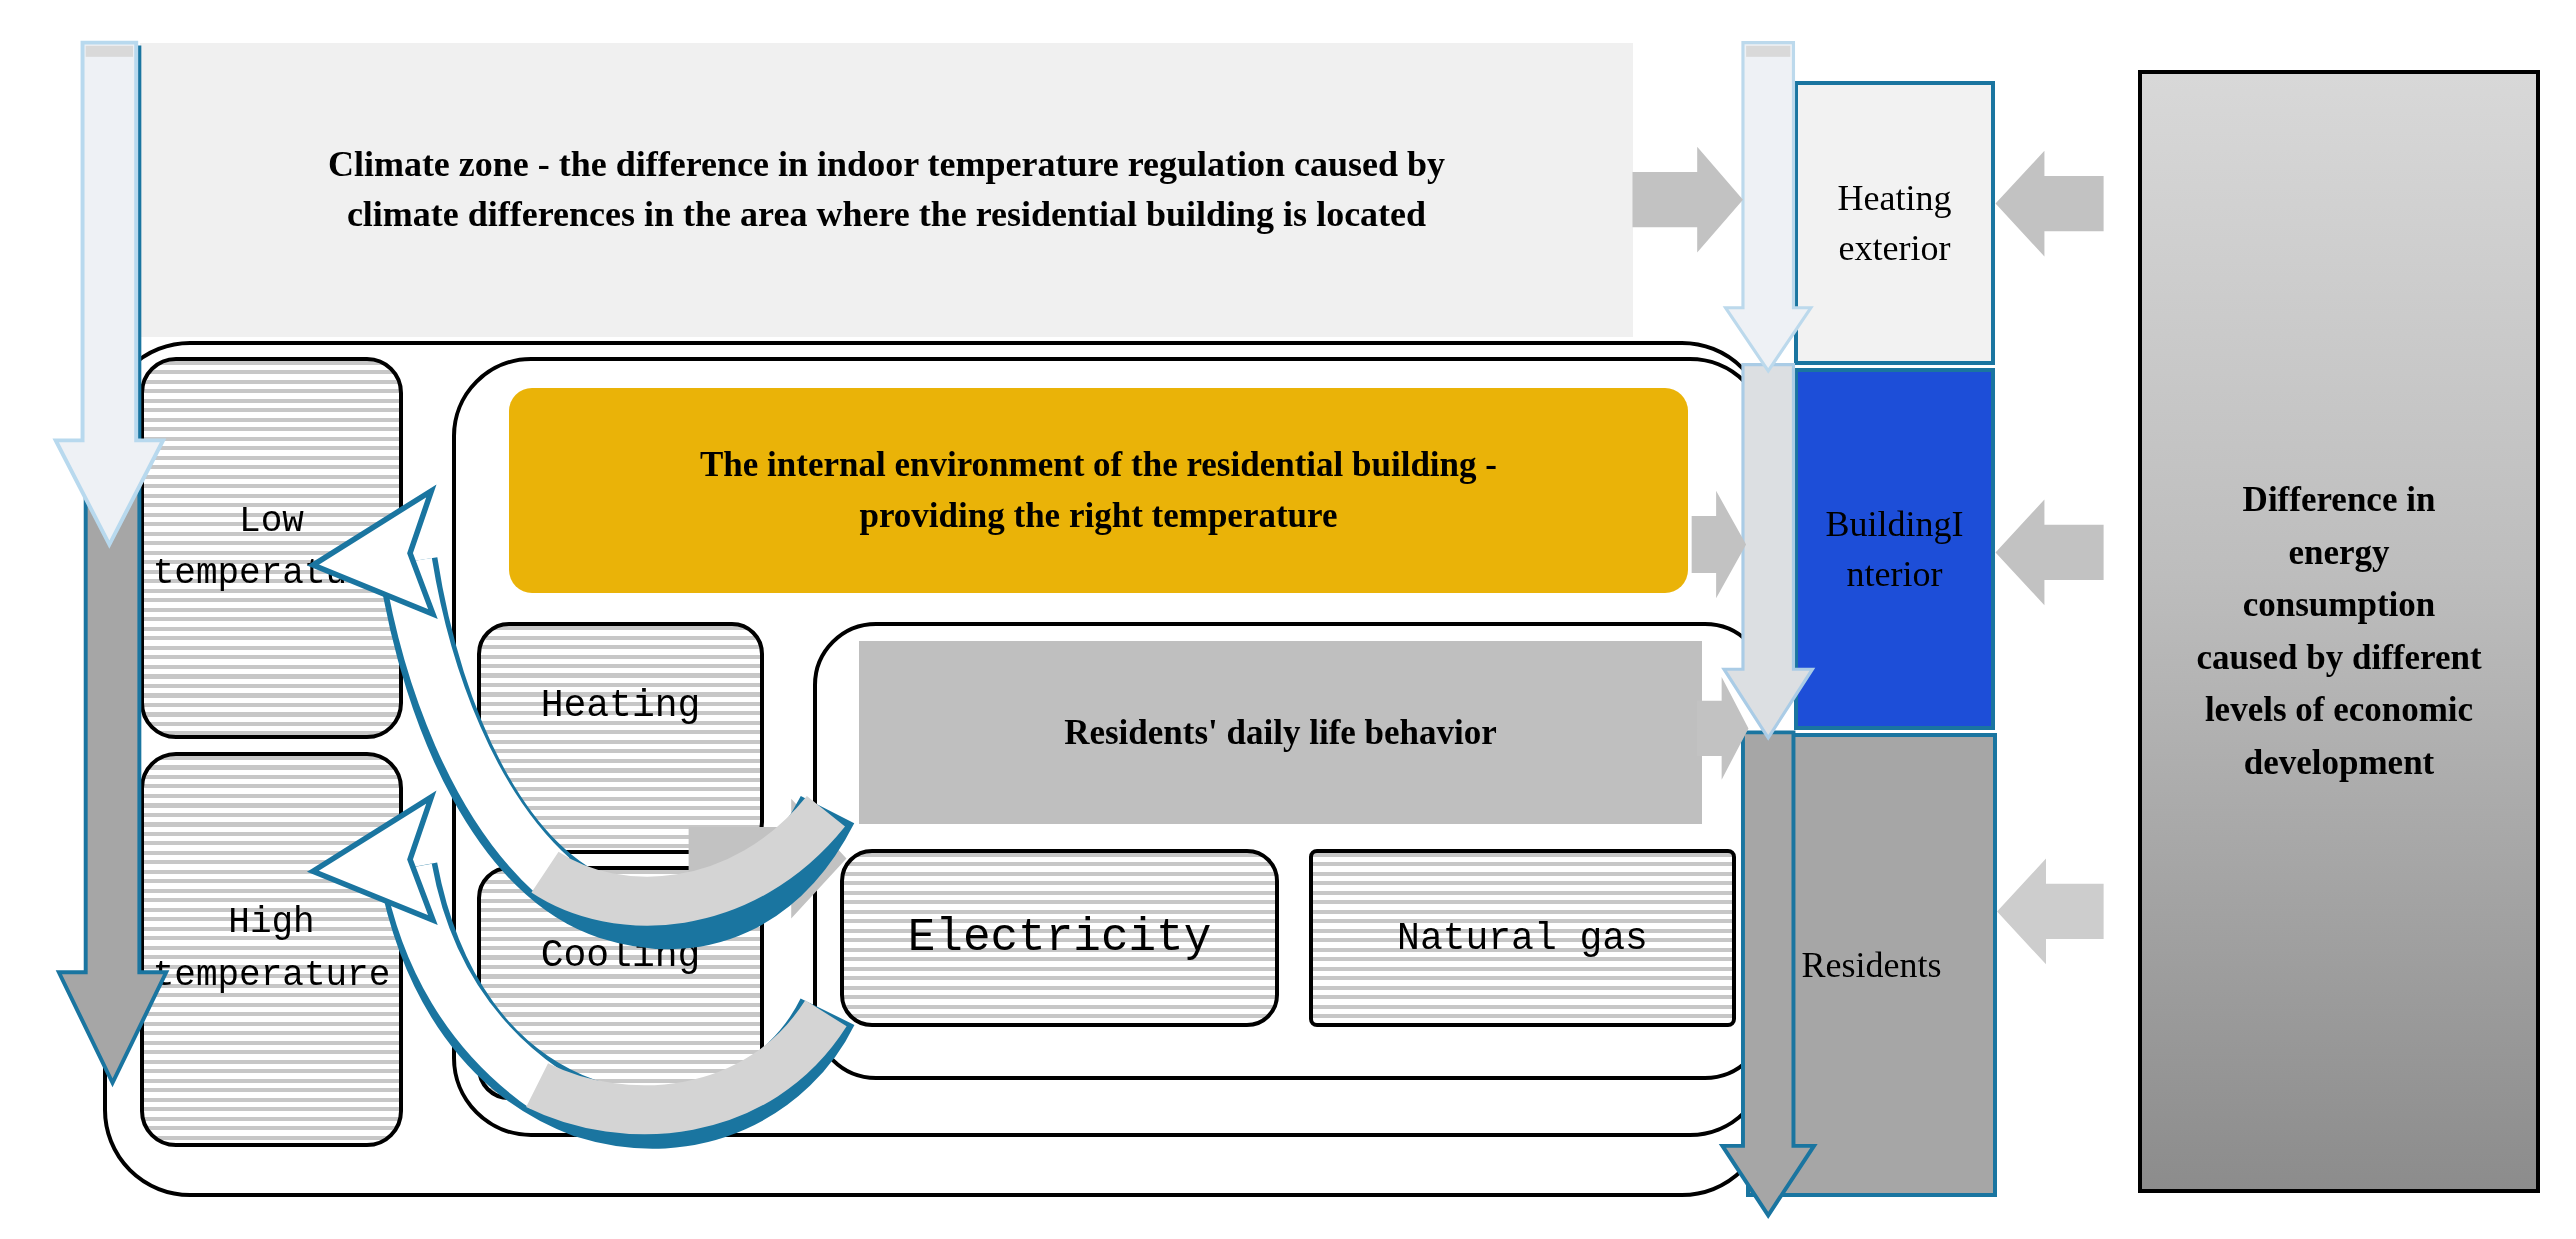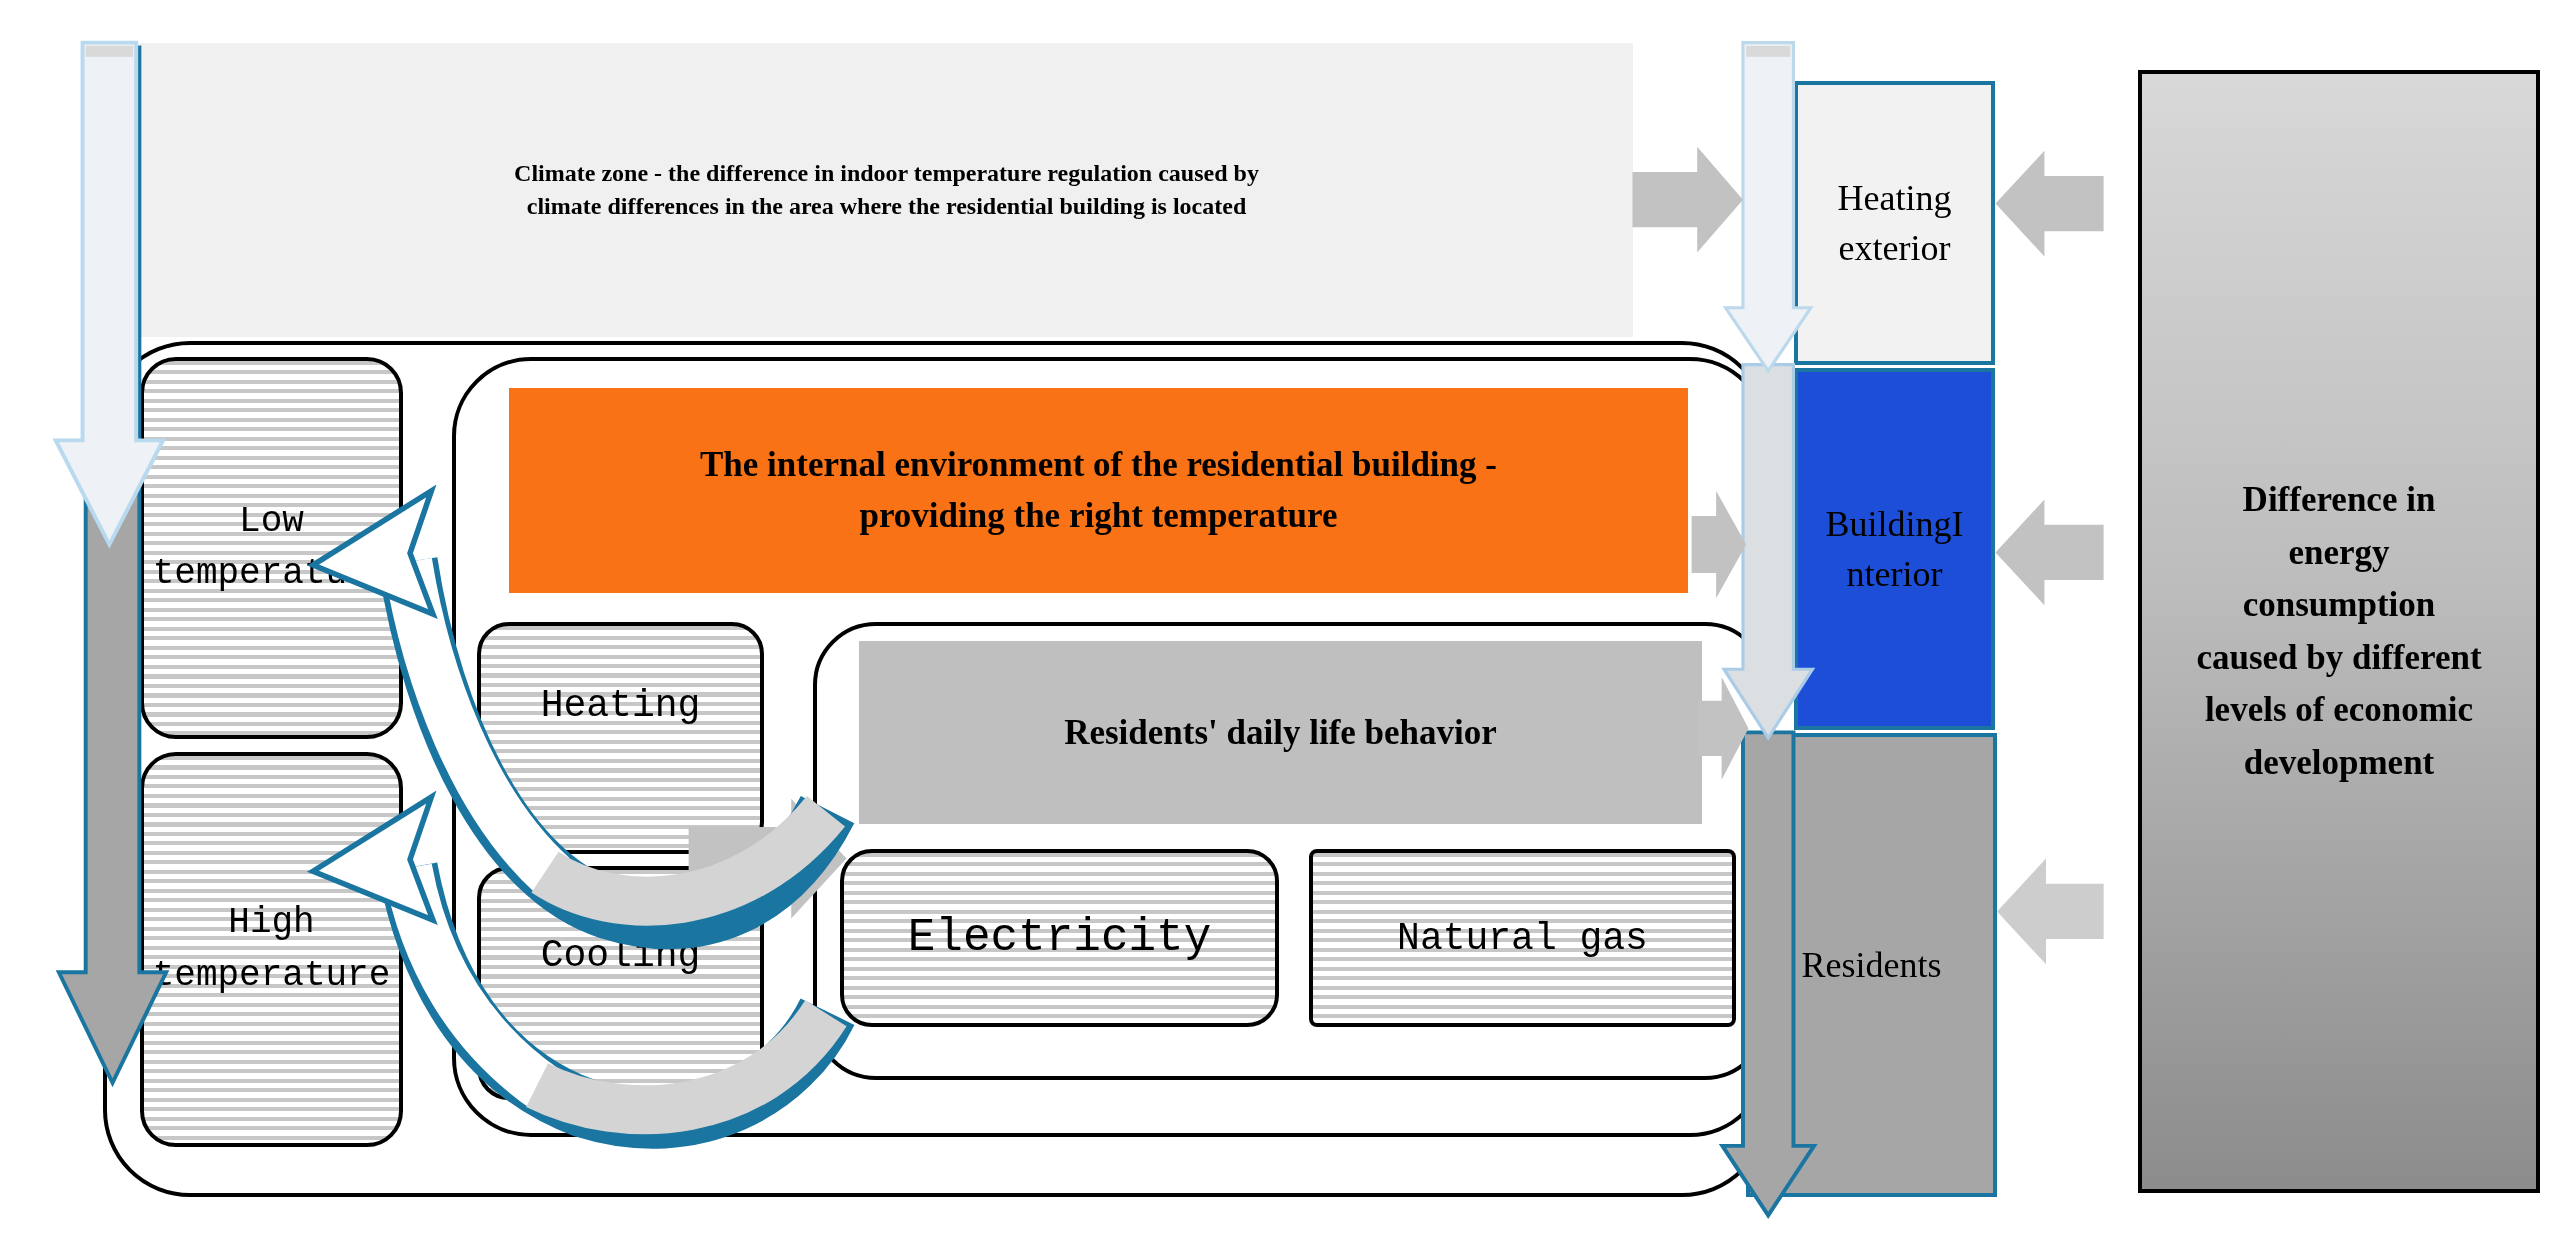--- a/index.html
+++ b/index.html
@@ -10,34 +10,34 @@
   .preline{white-space:pre-line;}
   .serifbold{font-family:"Liberation Serif",serif;font-weight:bold;}
   .serifreg{font-family:"Liberation Serif",serif;font-weight:normal;}
   .mono{font-family:"Liberation Mono",monospace;font-weight:normal;}
   .striped{background:repeating-linear-gradient(180deg,#c7c7c7 0px,#c7c7c7 4px,#ffffff 4px,#ffffff 9.5px);
            border:4px solid #000;border-radius:36px;}
   .container{border:4px solid #000;background:#ffffff;}
   .tealbox{border:4px solid #1a75a0;}
   
   .fill-climate{background:#f0f0f0;}
-  .fill-env{background:#f97316;}
+  .fill-env{background:#eab308;border-radius:23px;}
   .fill-behavior{background:#bfbfbf;}
   .fill-exterior{background:#f2f2f2;}
   .fill-interior{background:#1d4ed8;}
   .fill-residents{background:#a6a6a6;}
   .fill-diff{background:linear-gradient(180deg,#d8d8d8 0%,#bdbdbd 45%,#8c8c8c 100%);border:4.7px solid #000;}
   svg{position:absolute;left:0;top:0;}
 </style>
 </head>
 <body>
 
 <div id="canvas">
 
-  <div class="abs center fill-climate serifbold" style="left:140px;top:43px;width:1493px;height:294px;font-size:24px;line-height:1.38;">
+  <div class="abs center fill-climate serifbold" style="left:140px;top:43px;width:1493px;height:294px;font-size:36px;line-height:1.38;">
     <div class="preline">Climate zone - the difference in indoor temperature regulation caused by
 climate differences in the area where the residential building is located</div>
   </div>
 
   <div class="abs container" style="left:103px;top:341px;width:1666px;height:856px;border-radius:87px;"></div>
 
   <div class="abs center striped mono" style="left:140px;top:357px;width:263px;height:382px;font-size:36px;line-height:1.45;">
     <div class="preline">Low
 temperature</div>
   </div>

